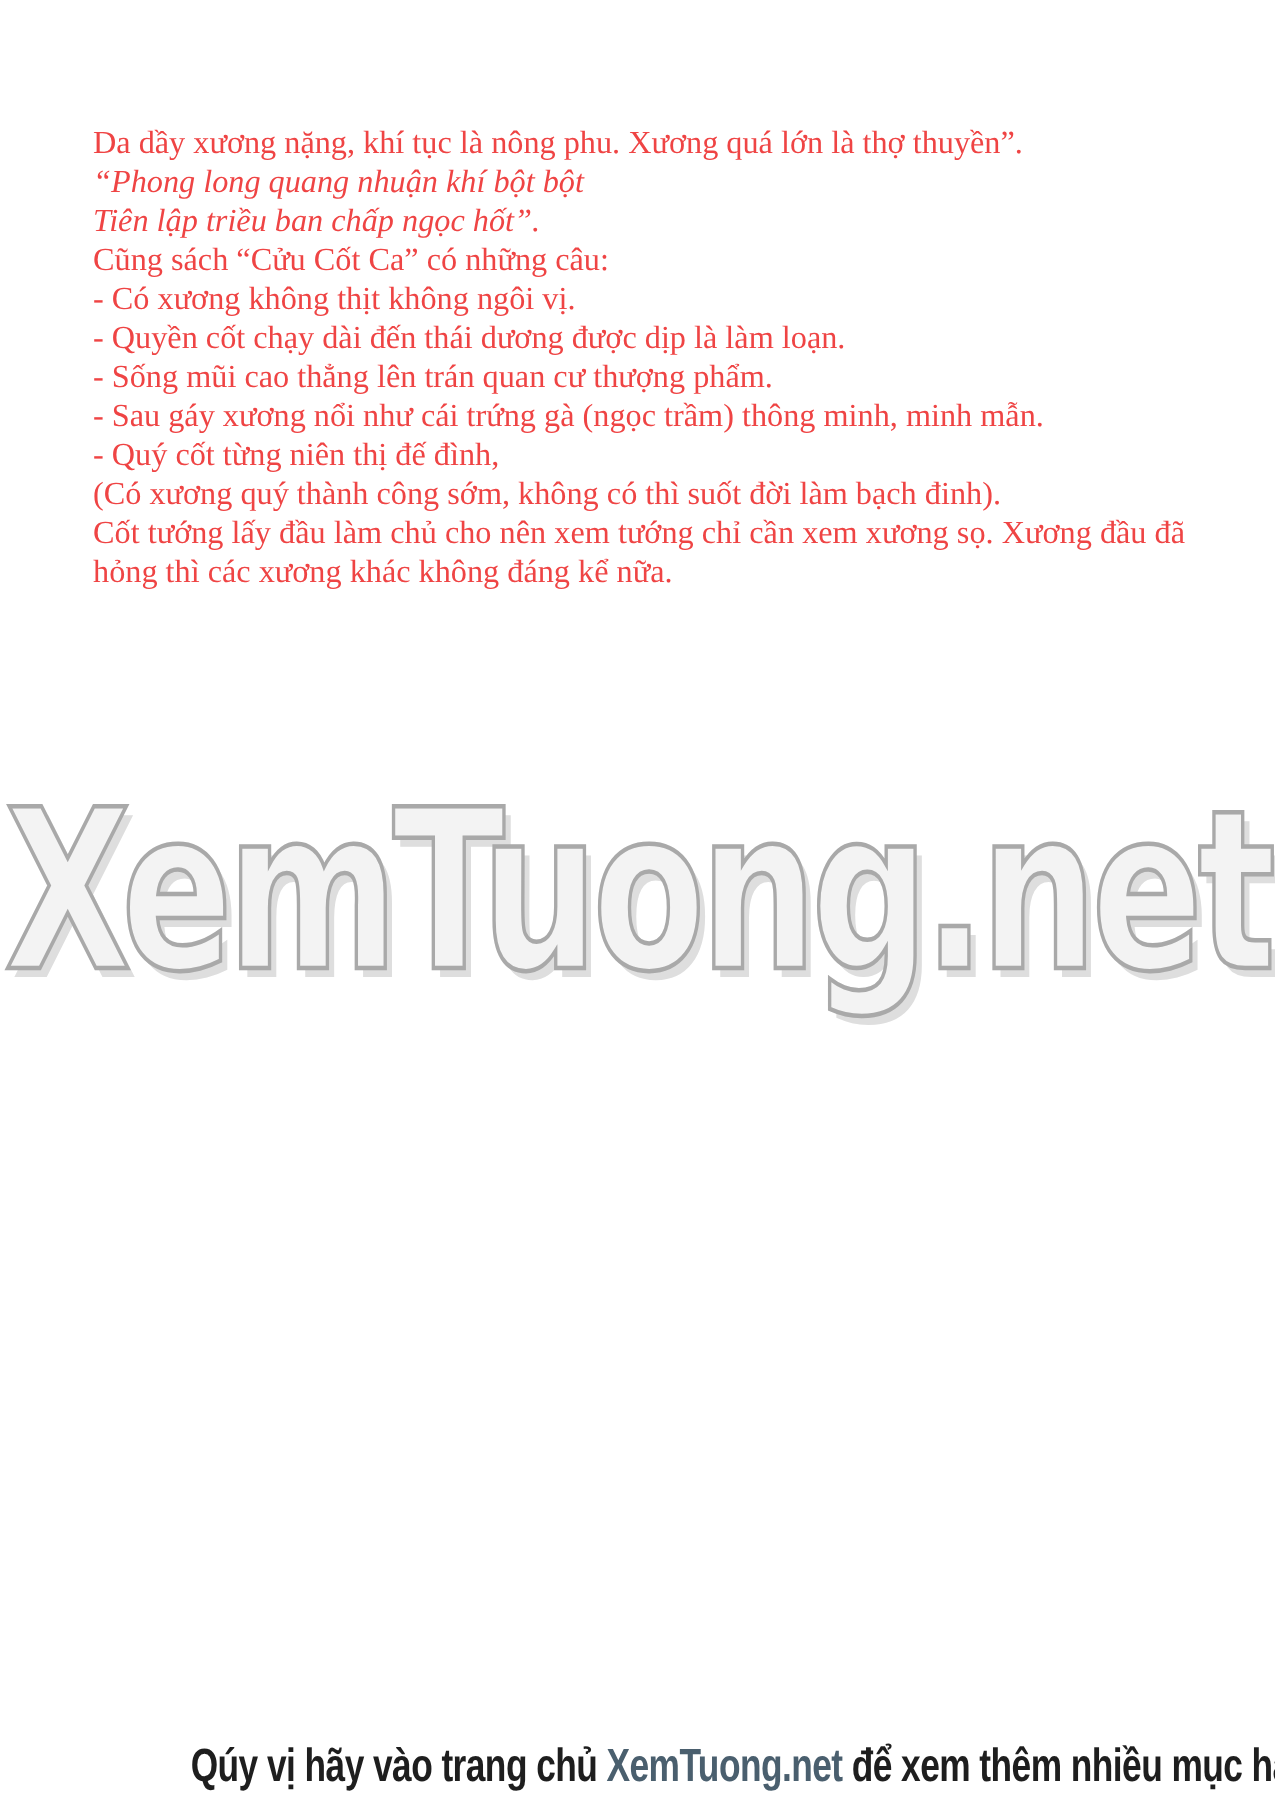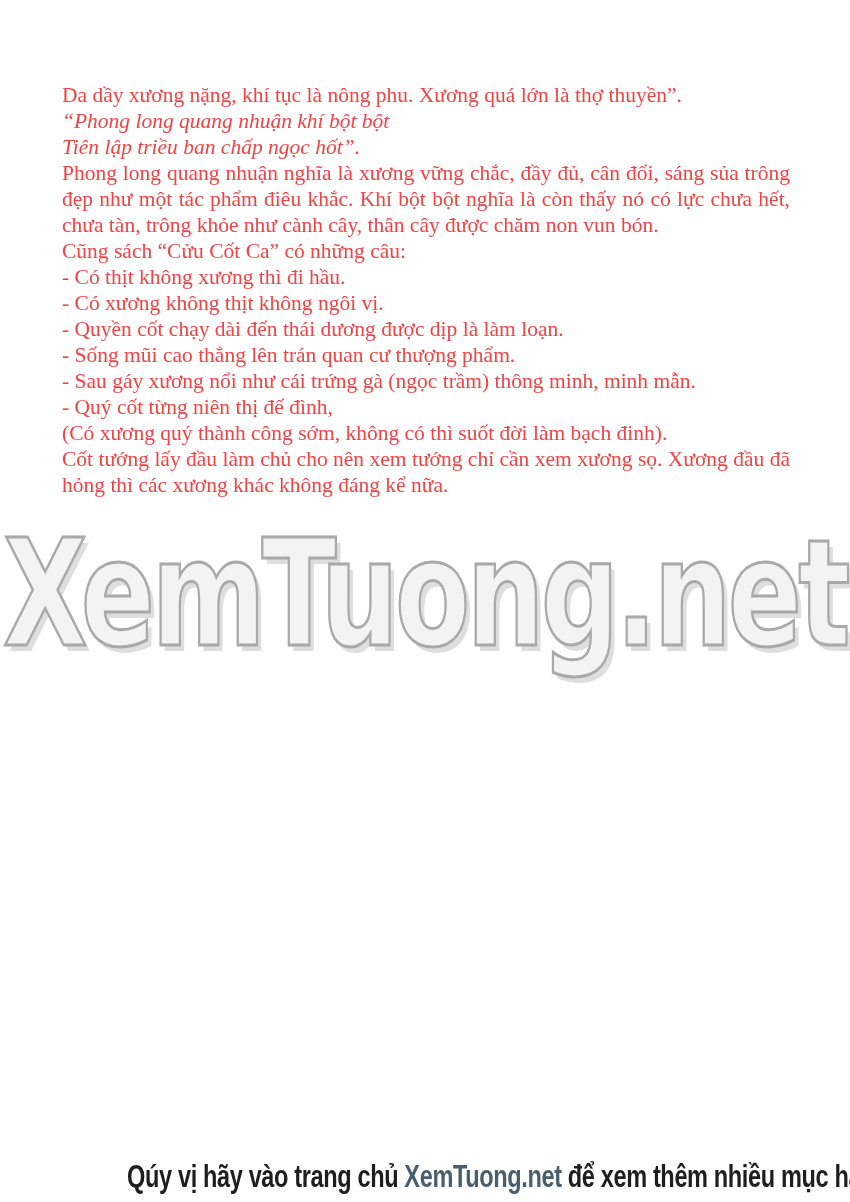--- a/index.html
+++ b/index.html
@@ -81,23 +81,21 @@
 <body>
 
 <div class="page">
 
   <div class="watermark">XemTuong.net</div>
 
   <div class="content">
     <p>Da dầy xương nặng, khí tục là nông phu. Xương quá lớn là thợ thuyền”.</p>
     <p class="italic">“Phong long quang nhuận khí bột bột</p>
     <p class="italic">Tiên lập triều ban chấp ngọc hốt”.</p>
-    <p>Phong long quang nhuận nghĩa là xương vững chắc, đầy đủ, cân đối, sáng sủa trông đẹp như một tác phẩm điêu khắc. Khí bột bột nghĩa là còn thấy nó có lực chưa hết, chưa tàn, trông khỏe như cành cây, thân cây được chăm non vun bón.</p>
     <p>Cũng sách “Cửu Cốt Ca” có những câu:</p>
-    <p>- Có thịt không xương thì đi hầu.</p>
     <p>- Có xương không thịt không ngôi vị.</p>
     <p>- Quyền cốt chạy dài đến thái dương được dịp là làm loạn.</p>
     <p>- Sống mũi cao thẳng lên trán quan cư thượng phẩm.</p>
     <p>- Sau gáy xương nổi như cái trứng gà (ngọc trầm) thông minh, minh mẫn.</p>
     <p>- Quý cốt từng niên thị đế đình,</p>
     <p>(Có xương quý thành công sớm, không có thì suốt đời làm bạch đinh).</p>
     <p>Cốt tướng lấy đầu làm chủ cho nên xem tướng chỉ cần xem xương sọ. Xương đầu đã hỏng thì các xương khác không đáng kể nữa.</p>
   </div>
 
   <div class="footer">

